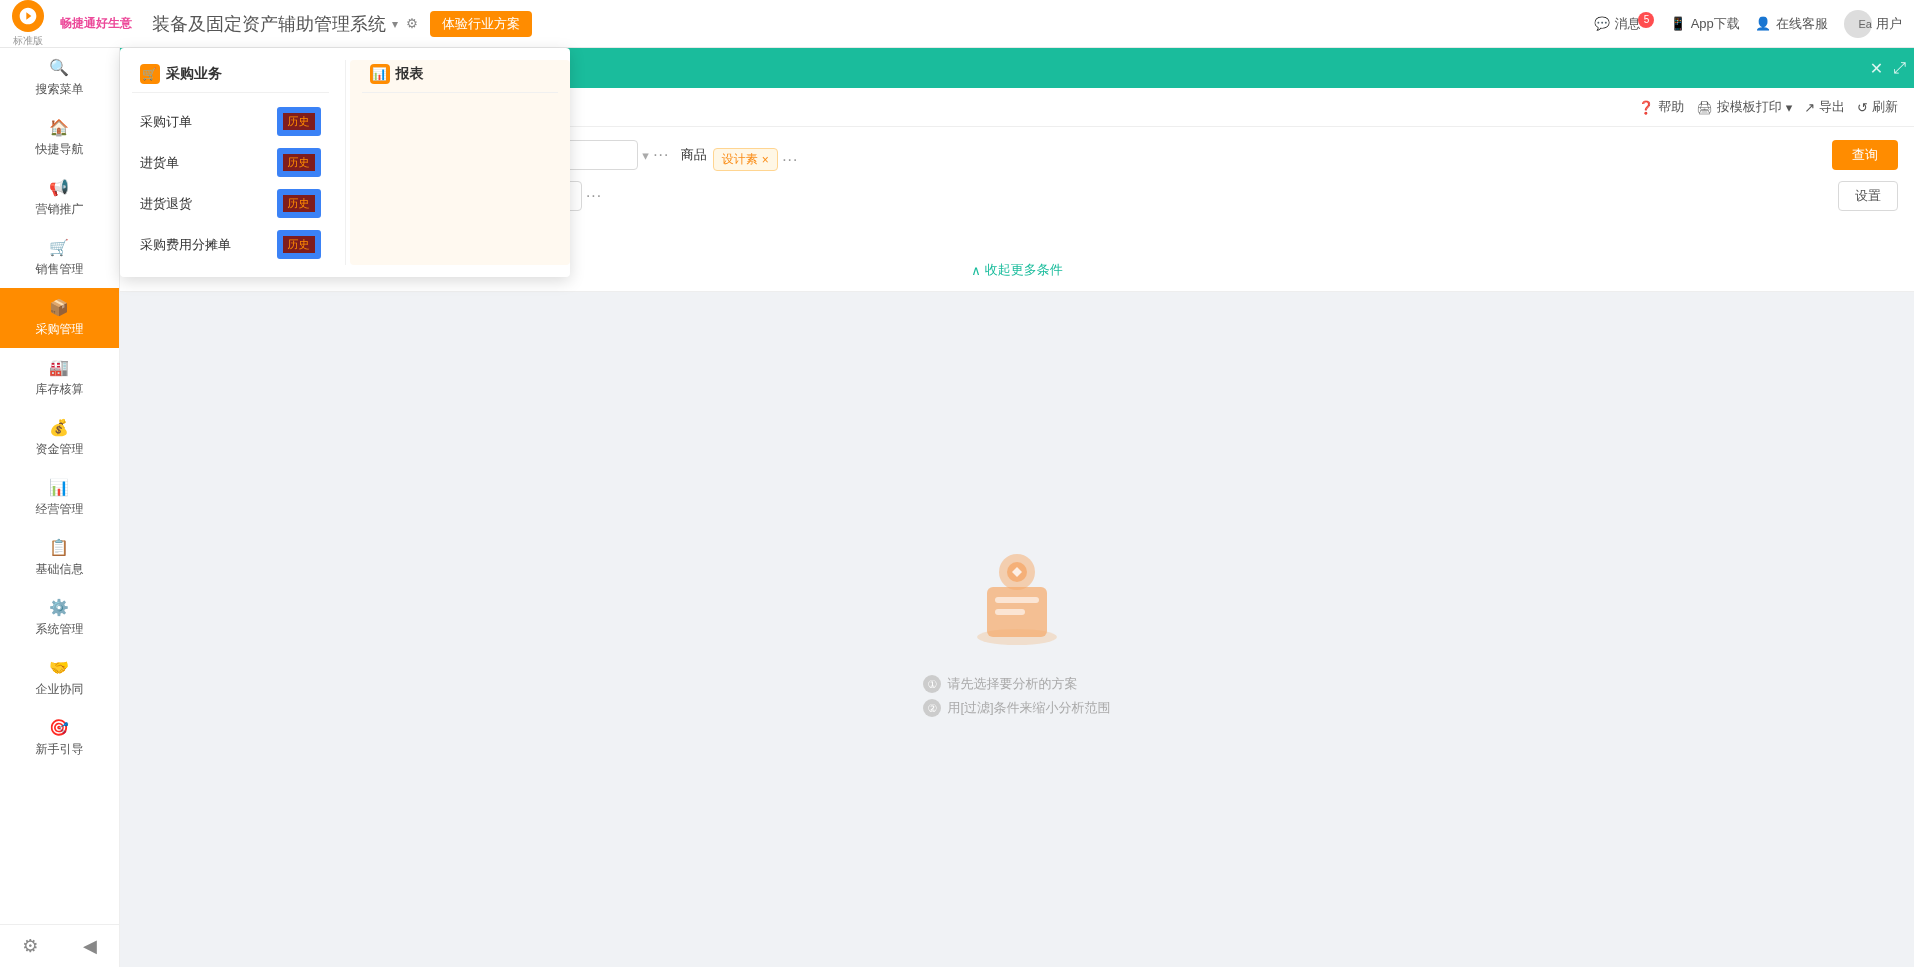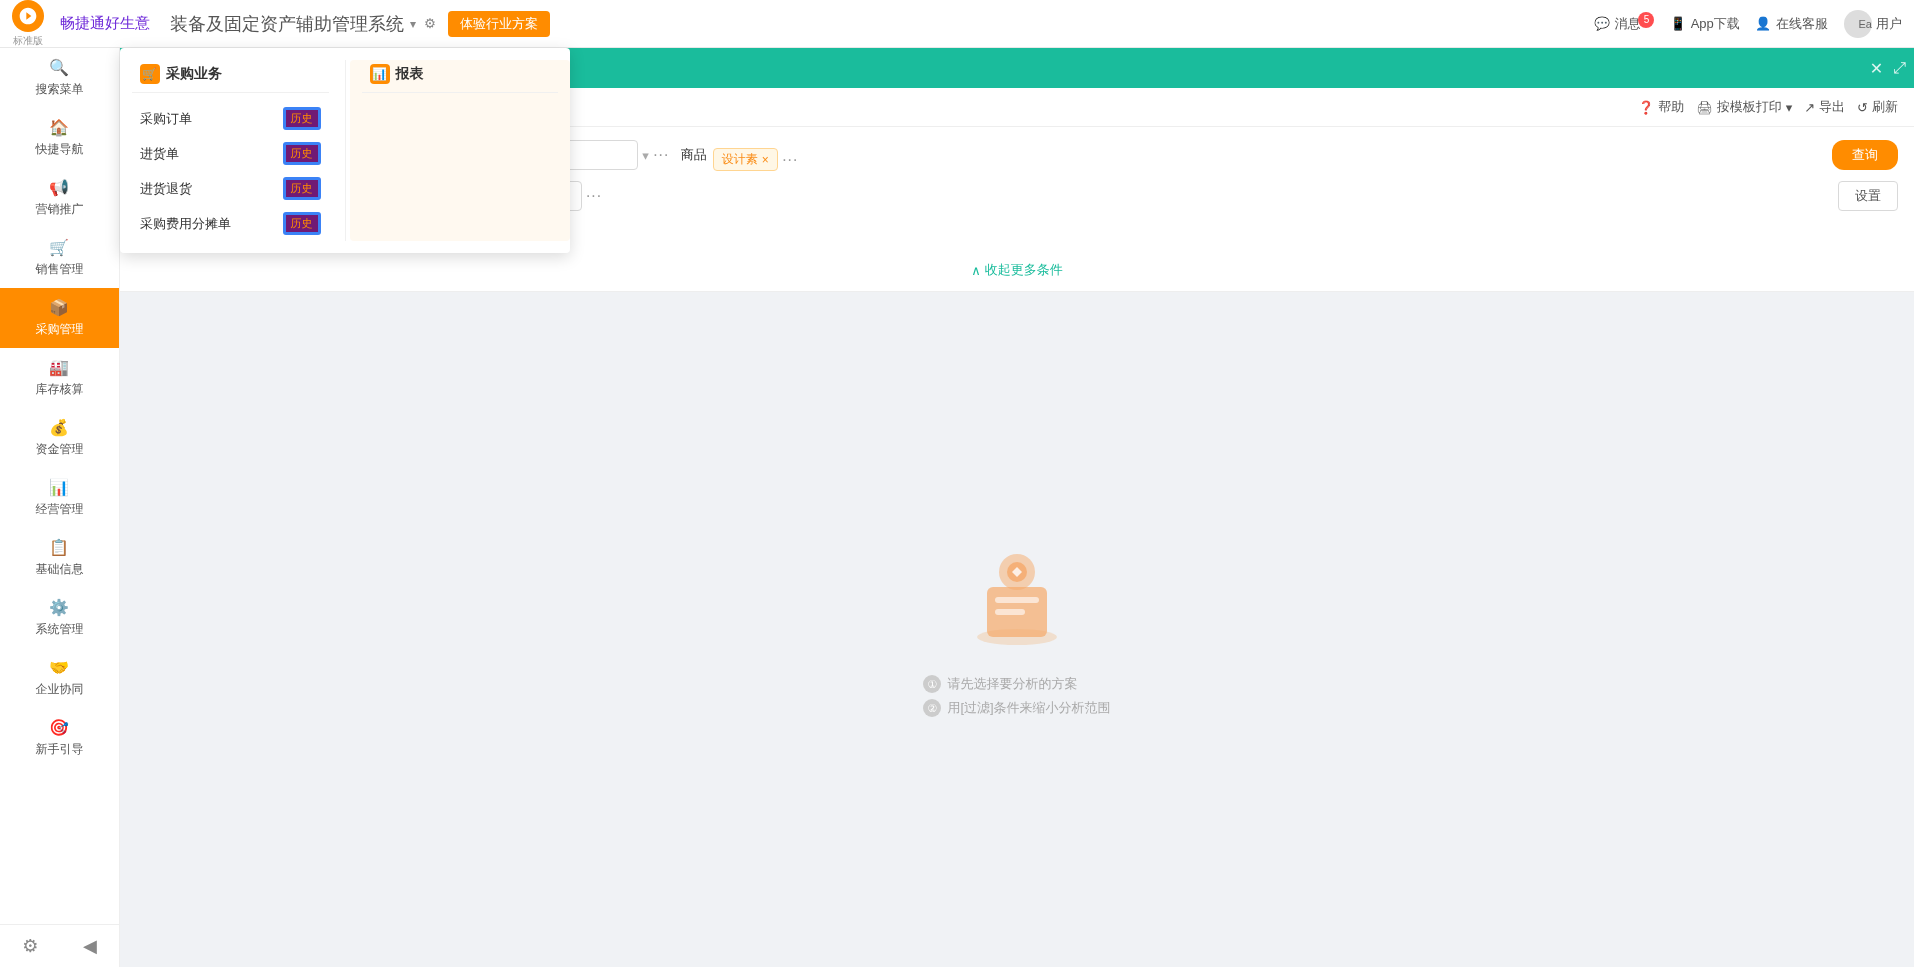--- a/index.html
+++ b/index.html
@@ -11,21 +11,21 @@
     .main-area { display: flex; flex: 1; overflow: hidden; }
     .sidebar { width: 120px; background: #fff; flex-shrink: 0; display: flex; flex-direction: column; border-right: 1px solid #eee; }
     .content-area { flex: 1; display: flex; flex-direction: column; background: #f0f2f5; overflow: hidden; }
 
     
     .logo-area { display: flex; flex-direction: column; align-items: center; margin-right: 16px; cursor: pointer; }
     .logo-icon { width: 32px; height: 32px; background: #ff8c00; border-radius: 50%; display: flex; align-items: center; justify-content: center; }
     .logo-icon svg { width: 20px; height: 20px; }
     .logo-label { font-size: 10px; color: #999; margin-top: 2px; font-family: Liberation Serif, serif; }
     .brand-text { display: flex; flex-direction: column; margin-right: 20px; }
-    .brand-name { font-size: 15px; color: #6d28d9; font-weight: normal; }
+    .brand-name { font-size: 12px; color: #ec4899; font-weight: bold; }
     .sys-title { font-size: 18px; color: #555; margin-right: 6px; }
     .dropdown-btn { background: none; border: none; cursor: pointer; color: #888; font-size: 12px; }
     .settings-btn { background: none; border: none; cursor: pointer; color: #888; margin-left: 8px; }
     .industry-btn { background: #ff8c00; color: #fff; border: none; border-radius: 4px; padding: 4px 12px; cursor: pointer; font-size: 13px; margin-left: 12px; }
     .top-right { margin-left: auto; display: flex; align-items: center; gap: 16px; }
     .top-right-item { display: flex; align-items: center; gap: 4px; color: #555; font-size: 13px; cursor: pointer; }
     .badge { background: #ff4d4f; color: #fff; border-radius: 50%; width: 16px; height: 16px; font-size: 10px; display: flex; align-items: center; justify-content: center; margin-left: -6px; margin-top: -8px; }
     .user-avatar { width: 28px; height: 28px; background: #ddd; border-radius: 50%; display: flex; align-items: center; justify-content: flex-end; font-size: 11px; color: #666; }
     .sidebar-item { display: flex; flex-direction: column; align-items: center; padding: 10px 0; cursor: pointer; color: #555; font-size: 12px; gap: 4px; transition: color 0.2s; }
     .sidebar-item.active { color: #fff; background: #ff8c00; }
@@ -47,40 +47,40 @@
 
     
     .filter-area { background: #fff; padding: 12px 16px; border-bottom: 1px solid #eee; flex-shrink: 0; }
     .filter-row { display: flex; align-items: center; gap: 12px; margin-bottom: 10px; flex-wrap: wrap; }
     .filter-item { display: flex; align-items: center; gap: 6px; }
     .filter-label { color: #333; font-size: 13px; white-space: nowrap; }
     .filter-input { border: 1px solid #d9d9d9; border-radius: 4px; padding: 4px 8px; font-size: 13px; height: 30px; color: #333; background: #fff; }
     .filter-tag { display: inline-flex; align-items: center; background: #fff7e6; border: 1px solid #ffd591; border-radius: 4px; padding: 2px 8px; font-size: 12px; color: #fa8c16; gap: 4px; }
     .filter-tag-close { cursor: pointer; color: #fa8c16; }
     .more-conditions { color: #1abc9c; cursor: pointer; font-size: 13px; display: flex; align-items: center; gap: 4px; }
-    .query-btn { background: #ff8c00; color: #fff; border: none; border-radius: 12px; padding: 6px 20px; cursor: pointer; font-size: 13px; }
+    .query-btn { background: #ff8c00; color: #fff; border: none; border-radius: 4px; padding: 6px 20px; cursor: pointer; font-size: 13px; }
     .set-btn { border: 1px solid #d9d9d9; background: #fff; color: #555; border-radius: 4px; padding: 5px 16px; cursor: pointer; font-size: 13px; }
     .ellipsis-btn { color: #999; cursor: pointer; font-size: 16px; }
     .date-range { display: flex; align-items: center; gap: 4px; font-size: 13px; color: #333; }
     .date-link { color: #1abc9c; cursor: pointer; text-decoration: none; }
 
     
     .empty-state { flex: 1; display: flex; flex-direction: column; align-items: center; justify-content: center; gap: 10px; color: #999; }
     .empty-text { font-size: 13px; color: #aaa; display: flex; flex-direction: column; align-items: flex-start; gap: 6px; }
     .empty-text-item { display: flex; align-items: center; gap: 6px; }
     .step-num { width: 18px; height: 18px; border-radius: 50%; background: #ccc; color: #fff; font-size: 11px; display: flex; align-items: center; justify-content: center; }
 
     
     .dropdown-menu { position: absolute; top: 48px; left: 120px; background: #fff; box-shadow: 0 4px 16px rgba(0,0,0,0.15); border-radius: 4px; z-index: 200; padding: 12px 0; min-width: 450px; display: flex; }
     .menu-section { flex: 1; padding: 0 12px; }
     .menu-section-title { display: flex; align-items: center; gap: 6px; font-size: 14px; font-weight: bold; color: #333; padding: 4px 8px 8px 8px; border-bottom: 1px solid #f0f0f0; margin-bottom: 8px; }
     .menu-section-title .section-icon { width: 20px; height: 20px; background: #ff8c00; border-radius: 4px; display: flex; align-items: center; justify-content: center; color: #fff; font-size: 12px; }
     .menu-item { display: flex; align-items: center; justify-content: space-between; padding: 6px 8px; cursor: pointer; color: #333; font-size: 13px; border-radius: 3px; }
     .menu-item-label { color: #333; }
-    .history-badge { background: #701a75; border: 3px solid #3b82f6; color: #ff8c00; border-radius: 3px; font-size: 11px; padding: 1px 5px; }
+    .history-badge { background: #7f1d1d; border: 6px solid #3b82f6; color: #ff8c00; border-radius: 3px; font-size: 11px; padding: 1px 5px; }
     .menu-divider { width: 1px; background: #f0f0f0; margin: 0 4px; }
     .menu-section-right { background: #fff9f0; border-radius: 4px; }
 
     
     .overlay { position: absolute; top: 48px; left: 0; right: 0; bottom: 0; z-index: 150; }
   </style>
 </head>
 <body>
 
 <div class="app-container">

